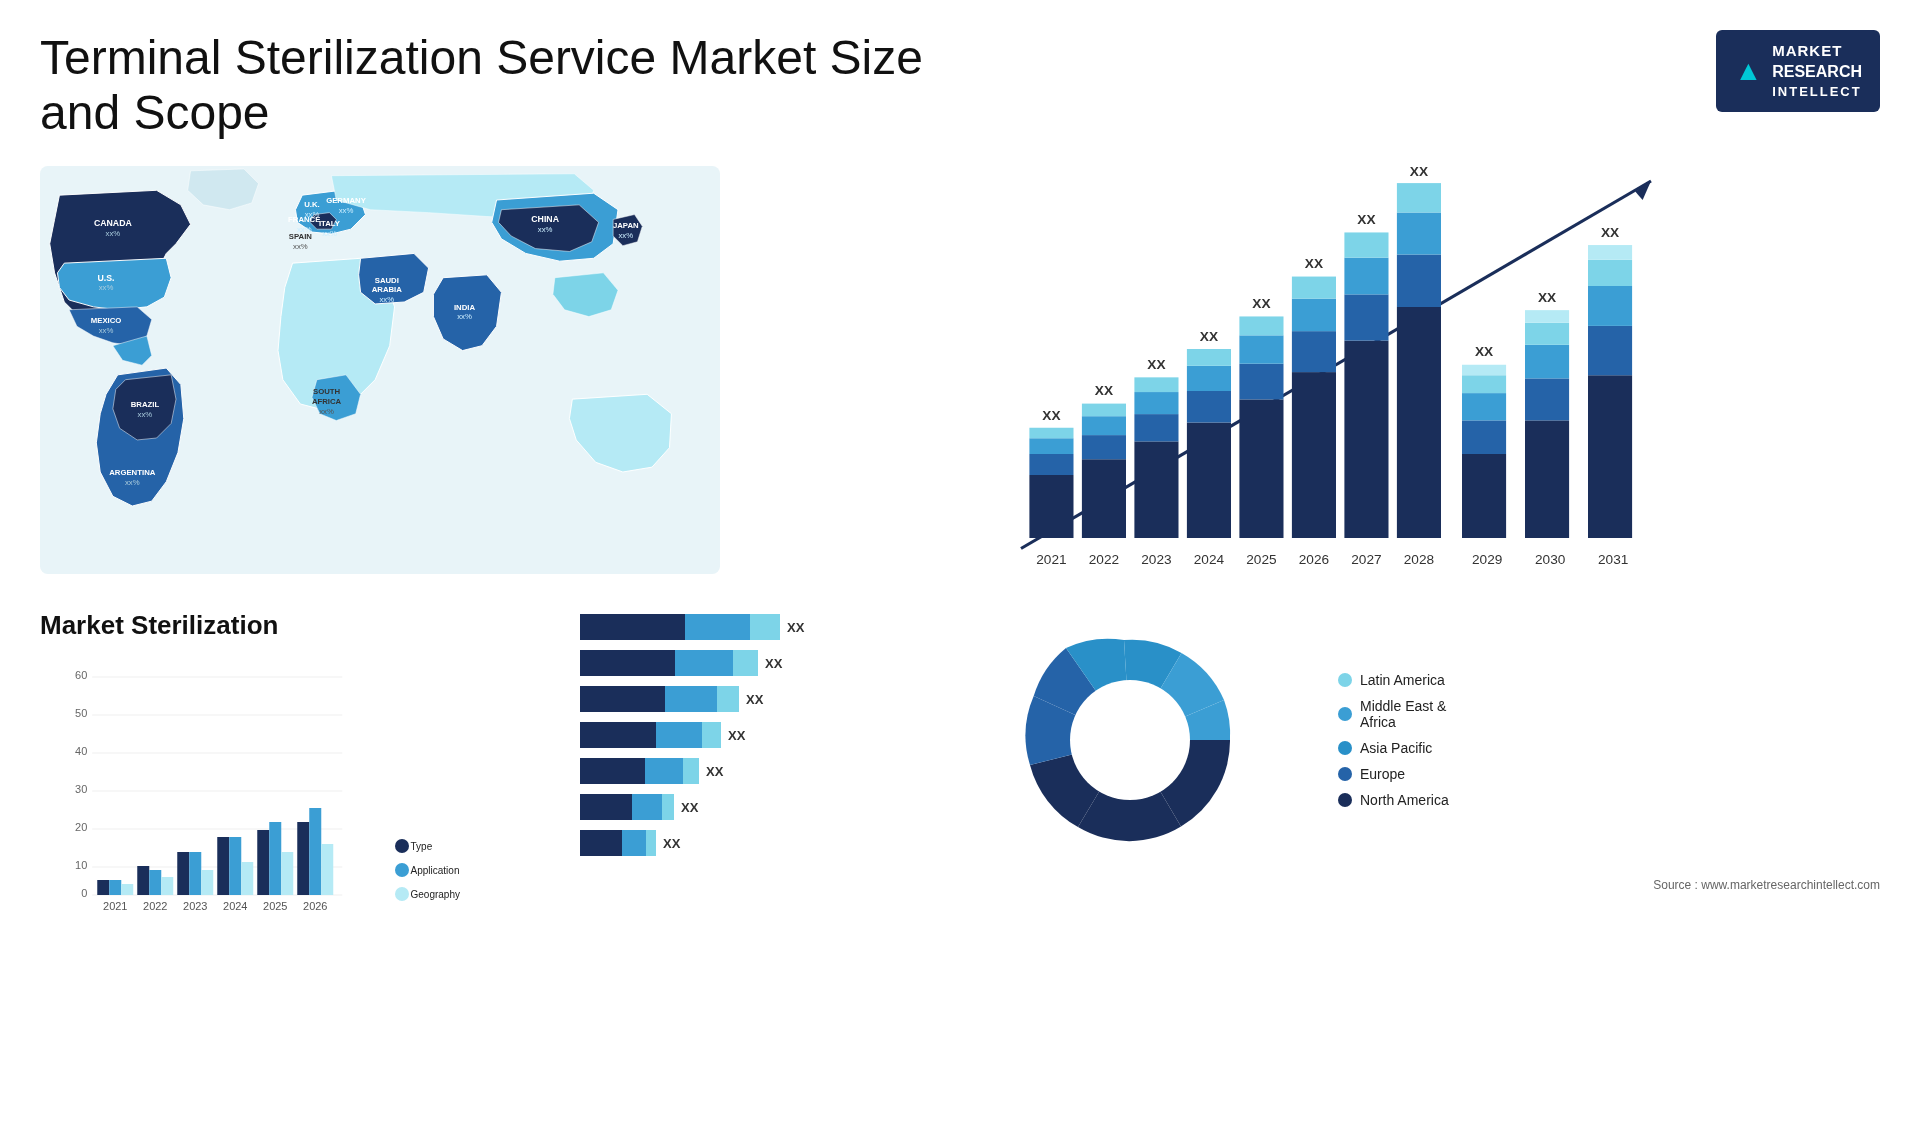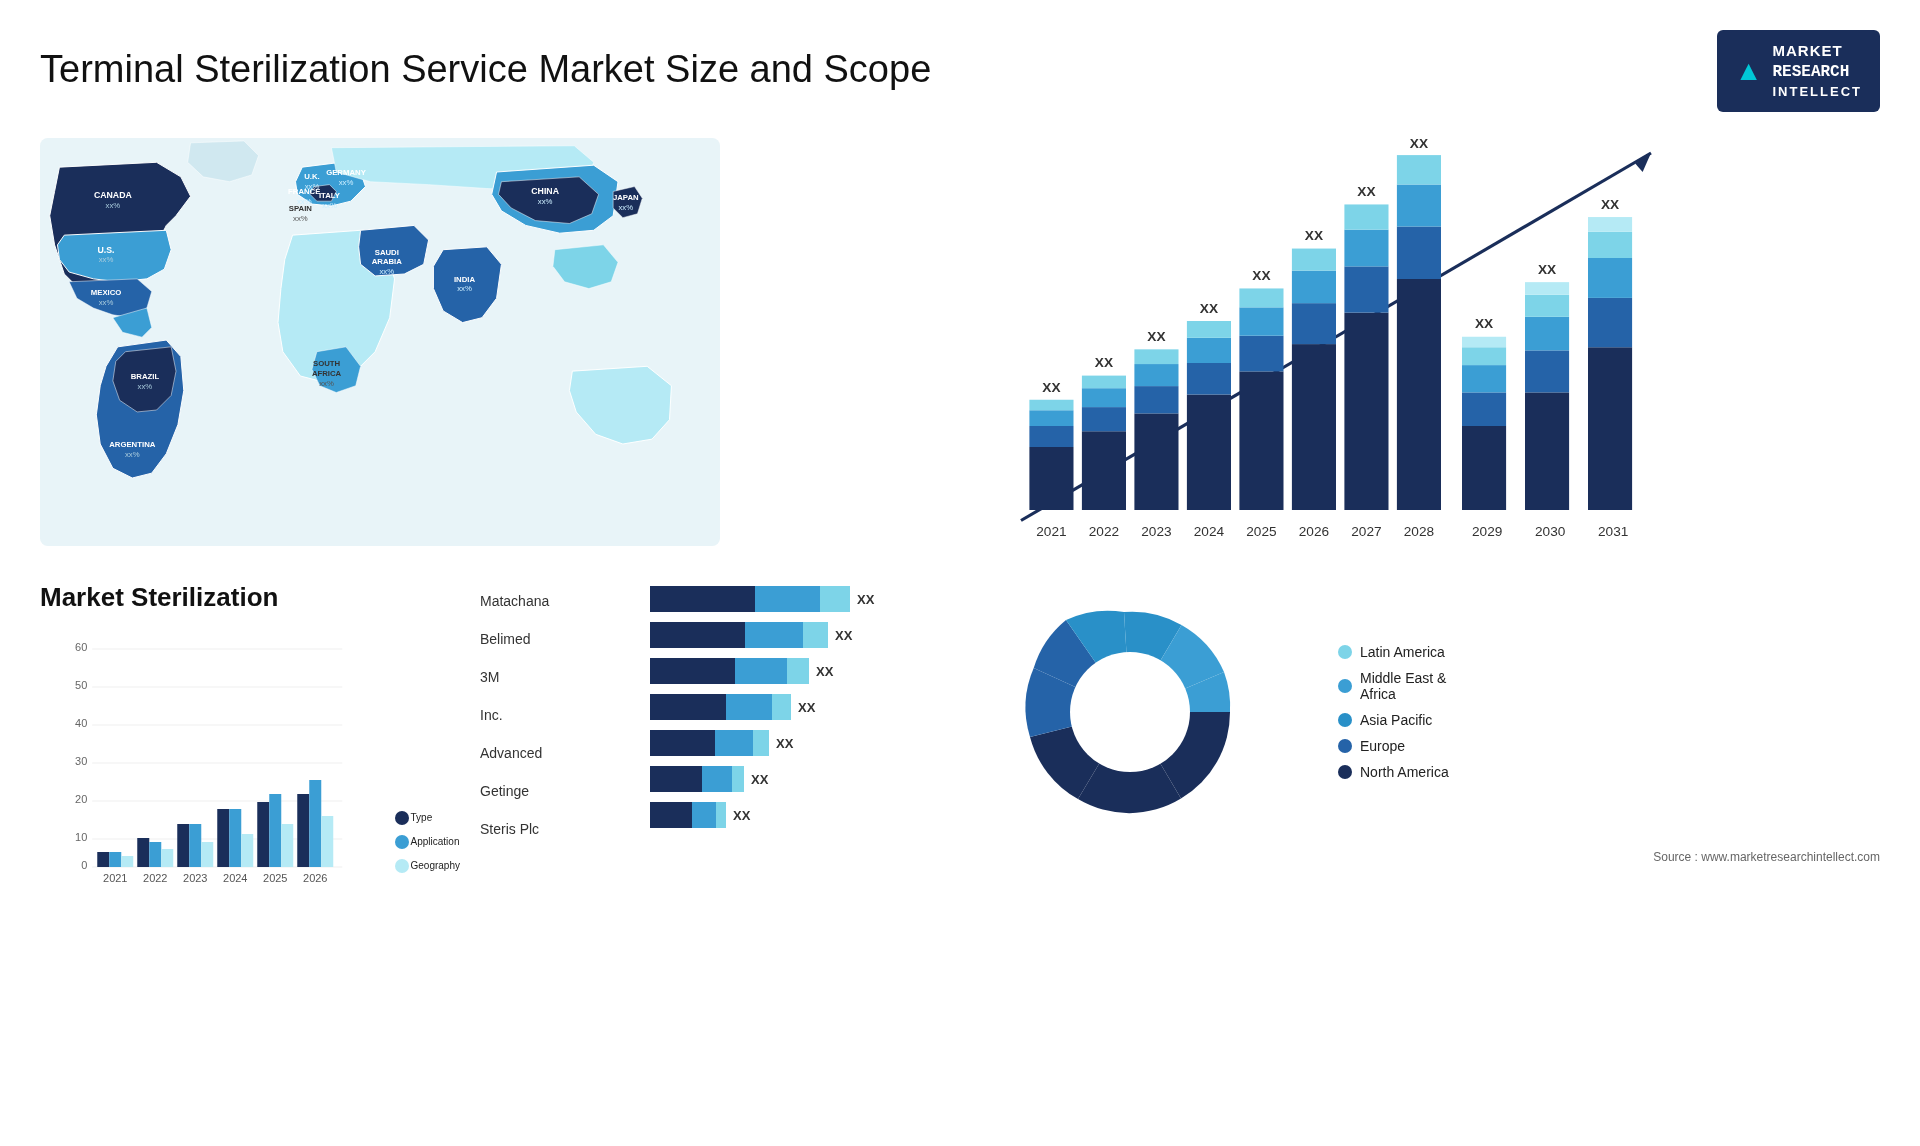--- a/index.html
+++ b/index.html
@@ -11,25 +11,24 @@
       padding: 30px 40px;
       color: #222;
     }
     .header {
       display: flex;
       justify-content: space-between;
       align-items: flex-start;
       margin-bottom: 20px;
     }
     .page-title {
-      font-size: 38px;
+      font-size: 48px;
       font-weight: 400;
       color: #111;
       max-width: 900px;
-      margin-top: 18px;
     }
     .logo-area {
       display: flex;
       flex-direction: column;
       align-items: center;
       gap: 4px;
     }
     .logo-box {
       background: #1a2e5a;
       color: white;
@@ -42,21 +41,21 @@
       display: flex;
       align-items: center;
       gap: 10px;
     }
     .logo-icon {
       font-size: 28px;
       color: #00c8d7;
     }
     .logo-text { text-align: left; }
     .logo-text .market { font-size: 15px; letter-spacing: 1px; }
-    .logo-text .research { font-size: 16px; font-weight: 900; font-family: Liberation Mono, monospace; }
+    .logo-text .research { font-size: 16px; font-weight: 900; }
     .logo-text .intellect { font-size: 13px; letter-spacing: 2px; }
 
     
     .top-section {
       display: flex;
       gap: 30px;
       margin-bottom: 30px;
     }
     .map-area {
       flex: 0 0 680px;
@@ -460,29 +459,20 @@
         <div class="legend-item">
           <div class="legend-dot" style="background:#b5eaf5;"></div>
           <span>Geography</span>
         </div>
       </div>
     </div>
   </div>
 
   <div class="players-area">
     <div class="players-list">
-      <div class="player-names">
-        <div class="player-name">Matachana</div>
-        <div class="player-name">Belimed</div>
-        <div class="player-name">3M</div>
-        <div class="player-name">Inc.</div>
-        <div class="player-name">Advanced</div>
-        <div class="player-name">Getinge</div>
-        <div class="player-name">Steris Plc</div>
-      </div>
       <div style="flex:1;">
         
         <svg viewBox="0 0 300 252" xmlns="http://www.w3.org/2000/svg" width="100%" height="252">
 
           <rect x="0" y="4" width="165" height="26" fill="#1a2e5a"></rect>
           <rect x="0" y="4" width="105" height="26" fill="#1a2e5a"></rect>
           <rect x="105" y="4" width="65" height="26" fill="#3b9ed4"></rect>
           <rect x="170" y="4" width="30" height="26" fill="#7dd4e8"></rect>
           <text x="207" y="22" font-size="13" font-weight="bold" fill="#333">XX</text>
 

